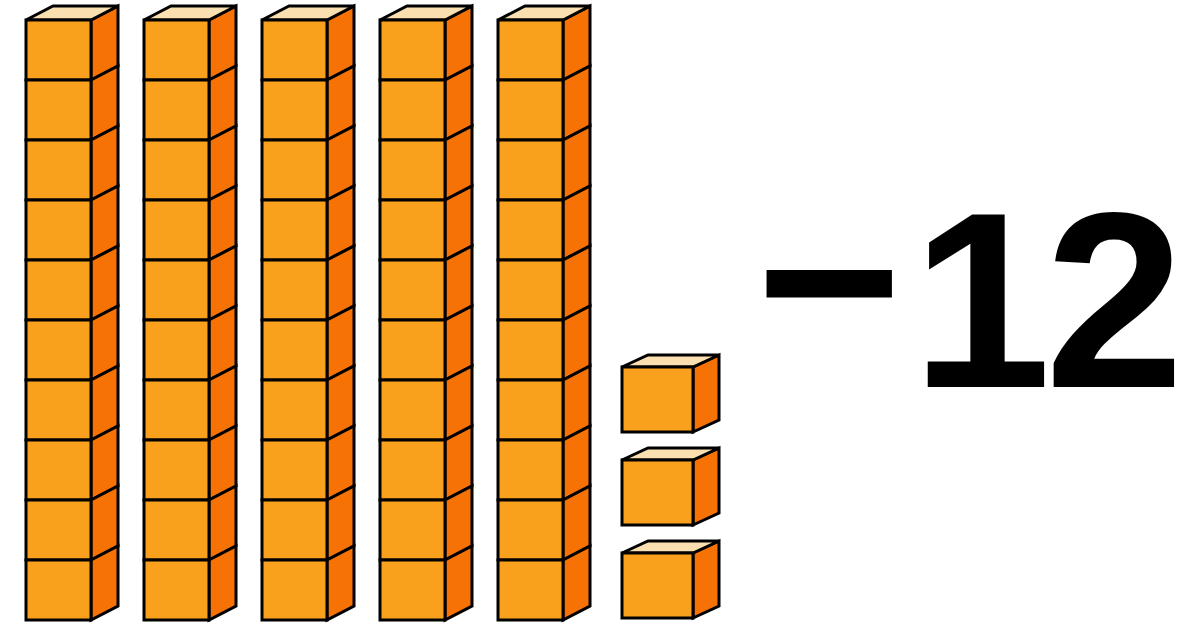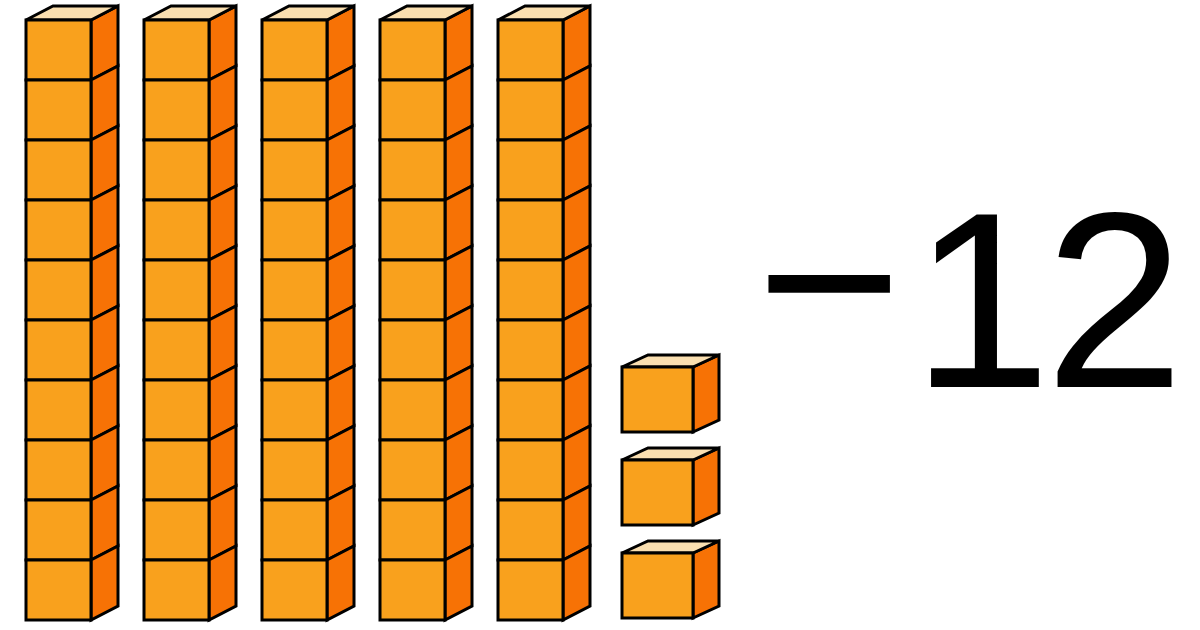--- a/index.html
+++ b/index.html
@@ -21,21 +21,21 @@
     top: 0;
     width: 1200px;
     height: 630px;
     display: block;
   }
   .subtraction-label {
     position: absolute;
     left: 756px;
     top: 176px;
     font-size: 250px;
-    font-weight: normal;
+    font-weight: bold;
     line-height: 250px;
     color: #000000;
     white-space: nowrap;
     letter-spacing: 0px;
   }
   .subtraction-label .minus {
     display: inline-block;
     transform: translateY(-20px);
     margin-right: 10px;
   }

